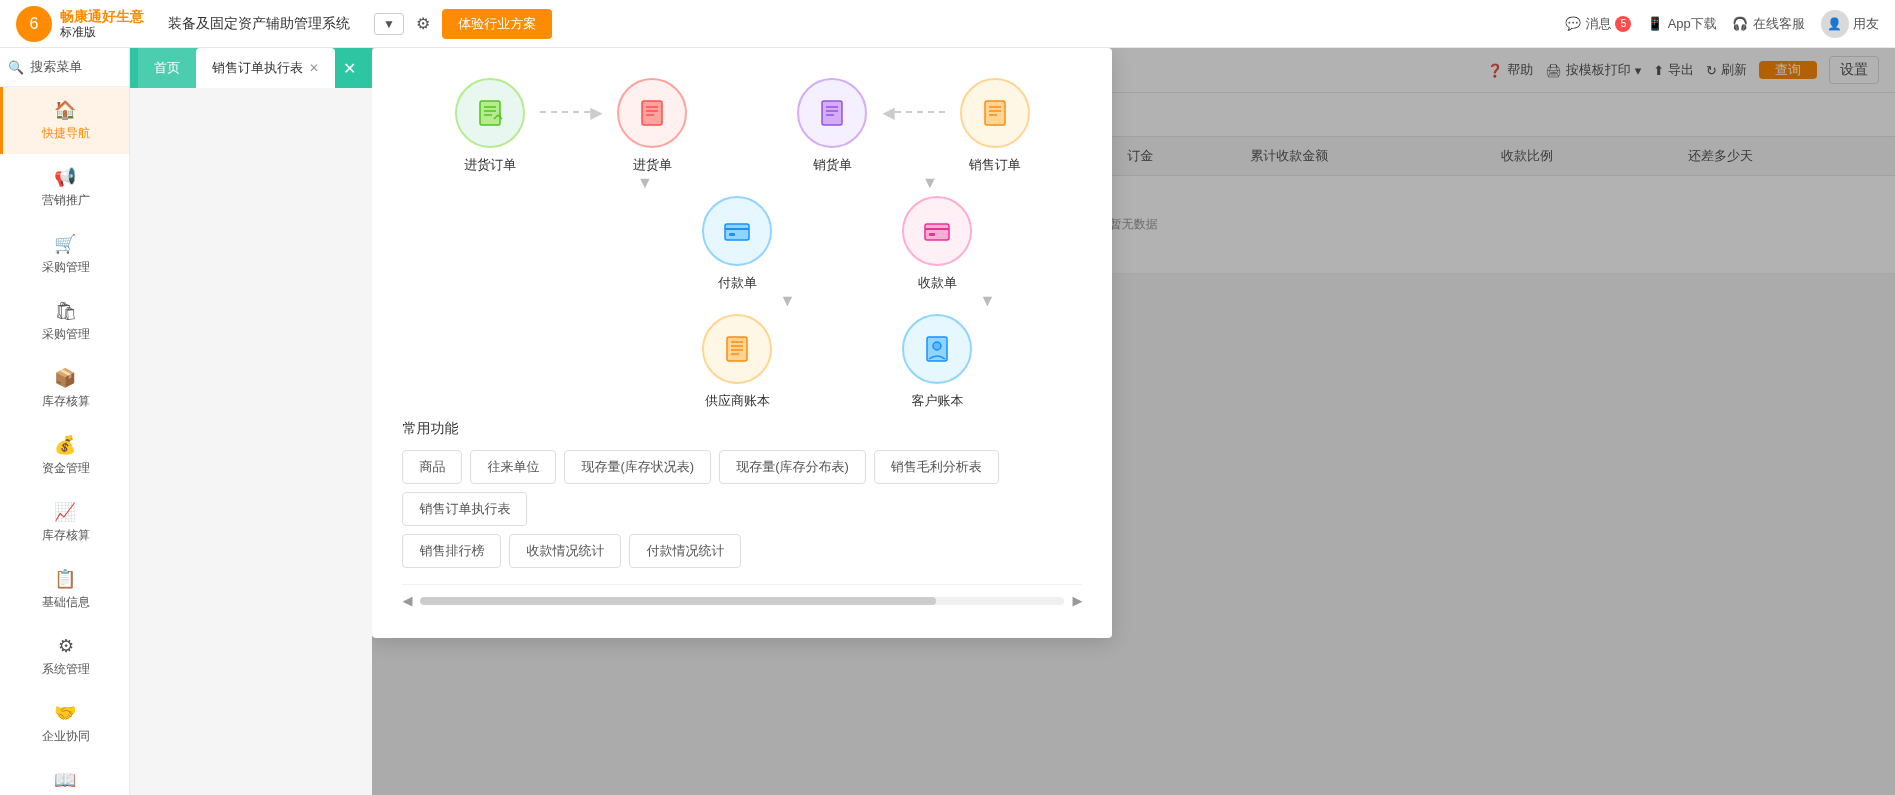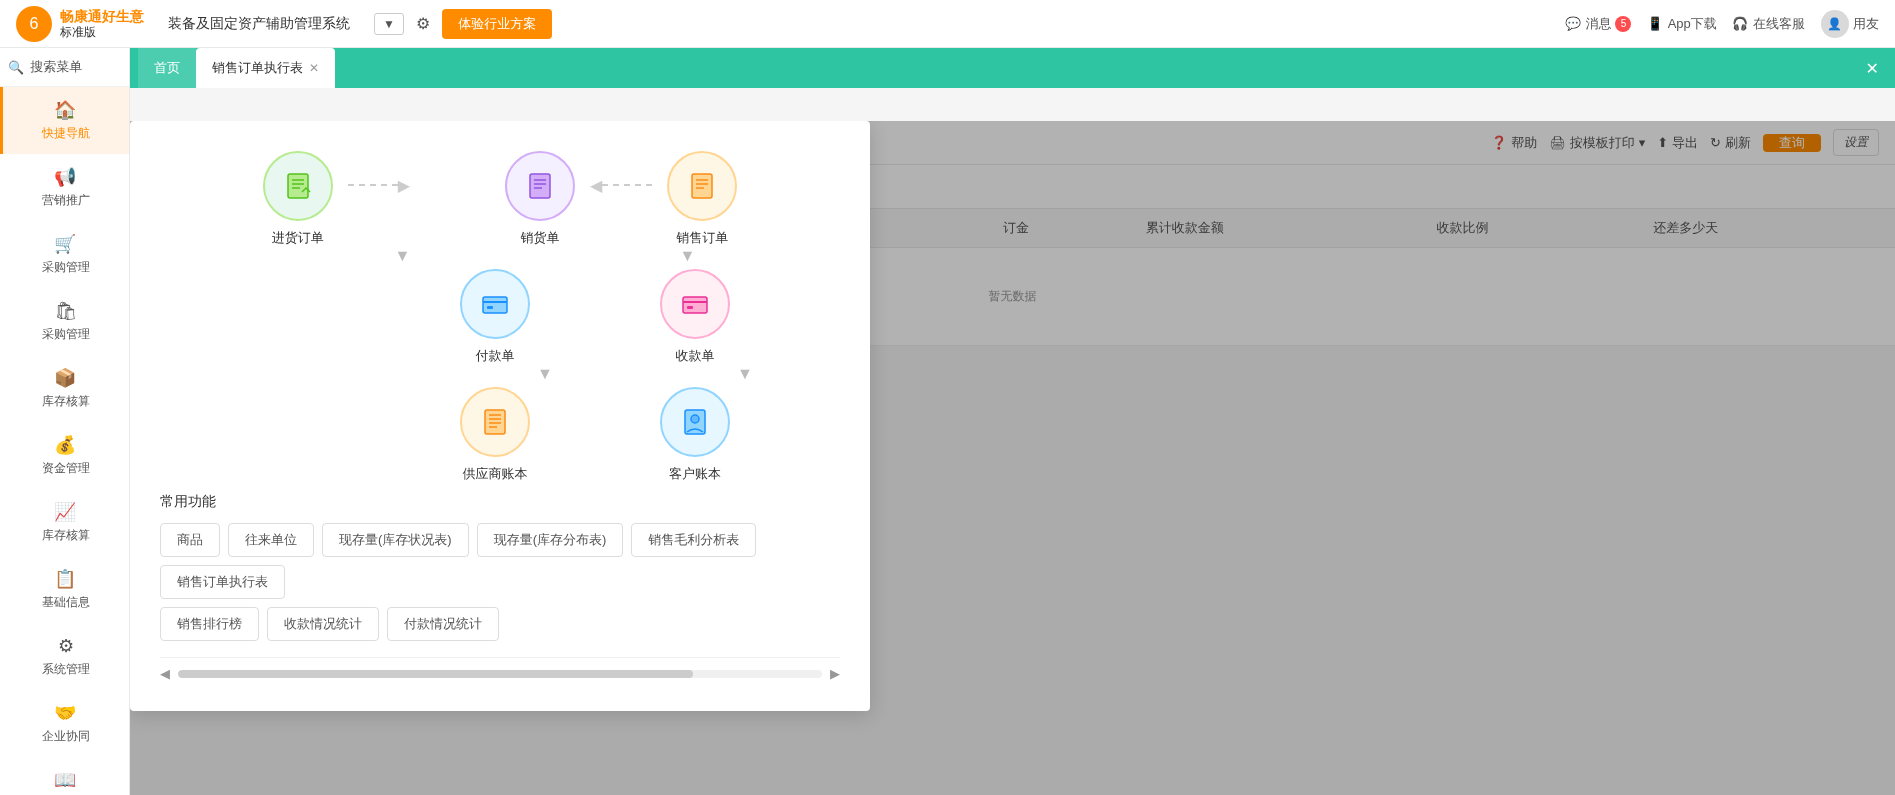--- a/index.html
+++ b/index.html
@@ -44,21 +44,21 @@
     .sidebar-item {
       padding: 12px 8px; display: flex; flex-direction: column; align-items: center;
       gap: 4px; cursor: pointer; color: #555; font-size: 12px;
       border-left: 3px solid transparent; transition: all 0.2s;
     }
     .sidebar-item.active { background: #fff3e8; color: #ff8c00; border-left-color: #ff8c00; }
     .sidebar-item .item-icon { font-size: 18px; }
     .sidebar-item.active .item-icon { color: #ff8c00; }
 
     
-    .content-area { flex: 1; display: flex; flex-direction: column; overflow: hidden; position: relative; gap: 33px; }
+    .content-area { flex: 1; display: flex; flex-direction: row; overflow: hidden; position: relative; }
 
     
     .tab-bar {
       display: flex; align-items: center; background: #2dc5a2;
       height: 40px; flex-shrink: 0; padding: 0 8px;
     }
     .tab-item {
       padding: 0 16px; height: 40px; display: flex; align-items: center;
       cursor: pointer; color: white; font-size: 13px; gap: 6px;
     }
@@ -73,21 +73,21 @@
     
     .page-toolbar {
       background: white; padding: 8px 16px; display: flex; align-items: center;
       justify-content: flex-end; gap: 12px; border-bottom: 1px solid #e8e8e8;
     }
     .toolbar-btn {
       background: none; border: none; cursor: pointer; color: #555; font-size: 13px;
       display: flex; align-items: center; gap: 4px;
     }
     .query-btn { background: #ff8c00; color: white; border: none; border-radius: 4px; padding: 0 16px; cursor: pointer; font-size: 13px; }
-    .set-btn { background: #fff; color: #555; border: 1px solid #ddd; border-radius: 4px; padding: 4px 10px; cursor: pointer; font-size: 12px; font-style: italic; }
+    .set-btn { background: #fff; color: #555; border: 1px solid #ddd; border-radius: 4px; padding: 4px 10px; cursor: pointer; font-size: 14px; }
 
     
     .filter-row {
       background: white; padding: 8px 16px; display: flex; align-items: center;
       gap: 12px; border-bottom: 1px solid #e8e8e8; flex-wrap: wrap;
     }
     .filter-input { border: 1px solid #ddd; border-radius: 4px; padding: 4px 8px; font-size: 13px; color: #999; width: 160px; }
     .filter-select { border: 1px solid #ddd; border-radius: 4px; padding: 4px 8px; font-size: 13px; color: #555; width: 160px; }
     .more-conditions { color: #2dc5a2; font-size: 13px; cursor: pointer; }
     .calendar-icon { color: #999; cursor: pointer; }
@@ -330,20 +330,31 @@
                     </svg>
                   </div>
                   <span class="flow-label">进货订单</span>
                 </div>
 
                 <div style="display: flex; align-items: center; padding-bottom: 28px;">
                   <div style="border-top: 2px dashed #ccc; width: 50px;"></div>
                   <span style="color:#ccc; font-size:16px;">▶</span>
                 </div>
 
+                <div class="flow-node">
+                  <div class="flow-circle red">
+                    <svg width="32" height="32" viewBox="0 0 32 32" fill="none">
+                      <rect x="6" y="4" width="20" height="24" rx="2" fill="#ffa39e" stroke="#ff4d4f" stroke-width="1.5"></rect>
+                      <line x1="10" y1="10" x2="22" y2="10" stroke="#ff4d4f" stroke-width="1.5"></line>
+                      <line x1="10" y1="14" x2="22" y2="14" stroke="#ff4d4f" stroke-width="1.5"></line>
+                      <line x1="10" y1="18" x2="18" y2="18" stroke="#ff4d4f" stroke-width="1.5"></line>
+                    </svg>
+                  </div>
+                  <span class="flow-label">进货单</span>
+                </div>
 
                 <div style="width: 80px;"></div>
 
                 <div class="flow-node">
                   <div class="flow-circle purple">
                     <svg width="32" height="32" viewBox="0 0 32 32" fill="none">
                       <rect x="6" y="4" width="20" height="24" rx="2" fill="#d3adf7" stroke="#9254de" stroke-width="1.5"></rect>
                       <line x1="10" y1="10" x2="22" y2="10" stroke="#9254de" stroke-width="1.5"></line>
                       <line x1="10" y1="14" x2="22" y2="14" stroke="#9254de" stroke-width="1.5"></line>
                       <line x1="10" y1="18" x2="18" y2="18" stroke="#9254de" stroke-width="1.5"></line>

